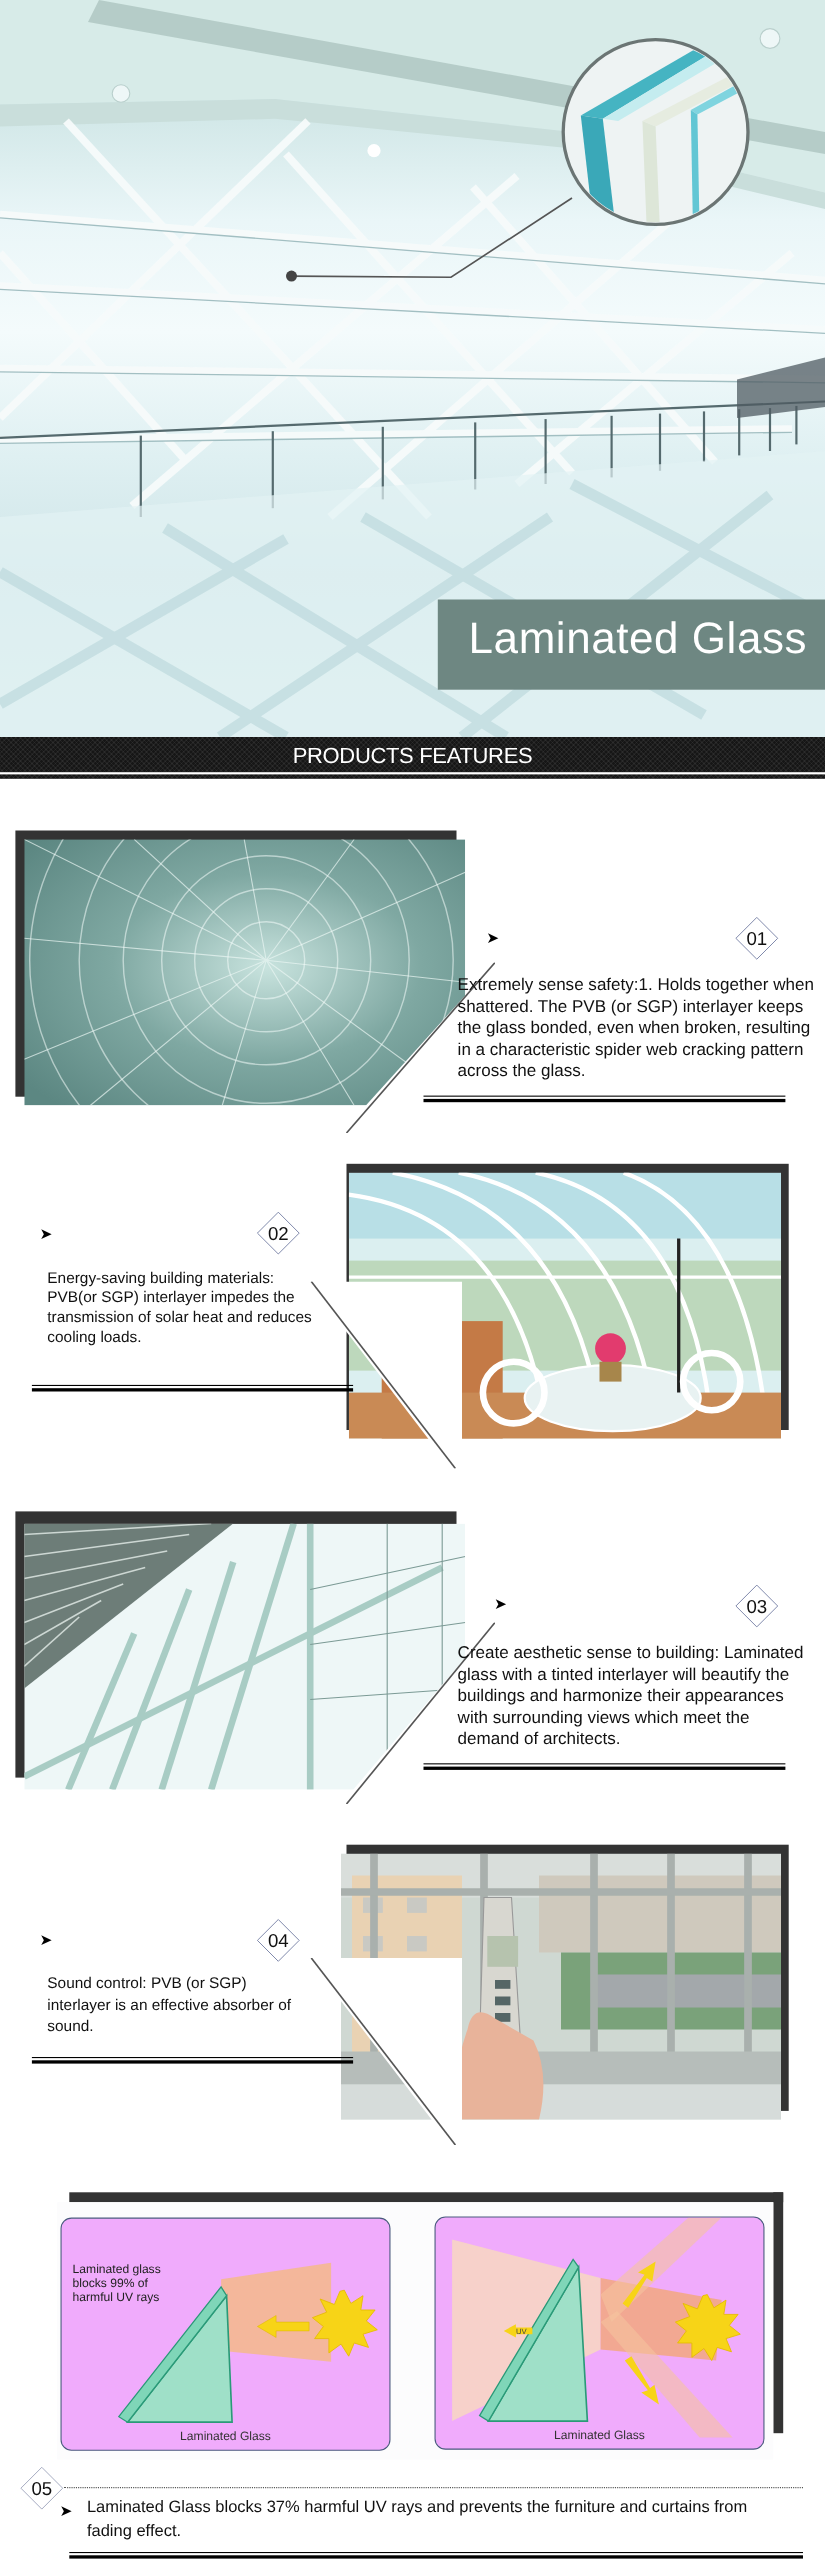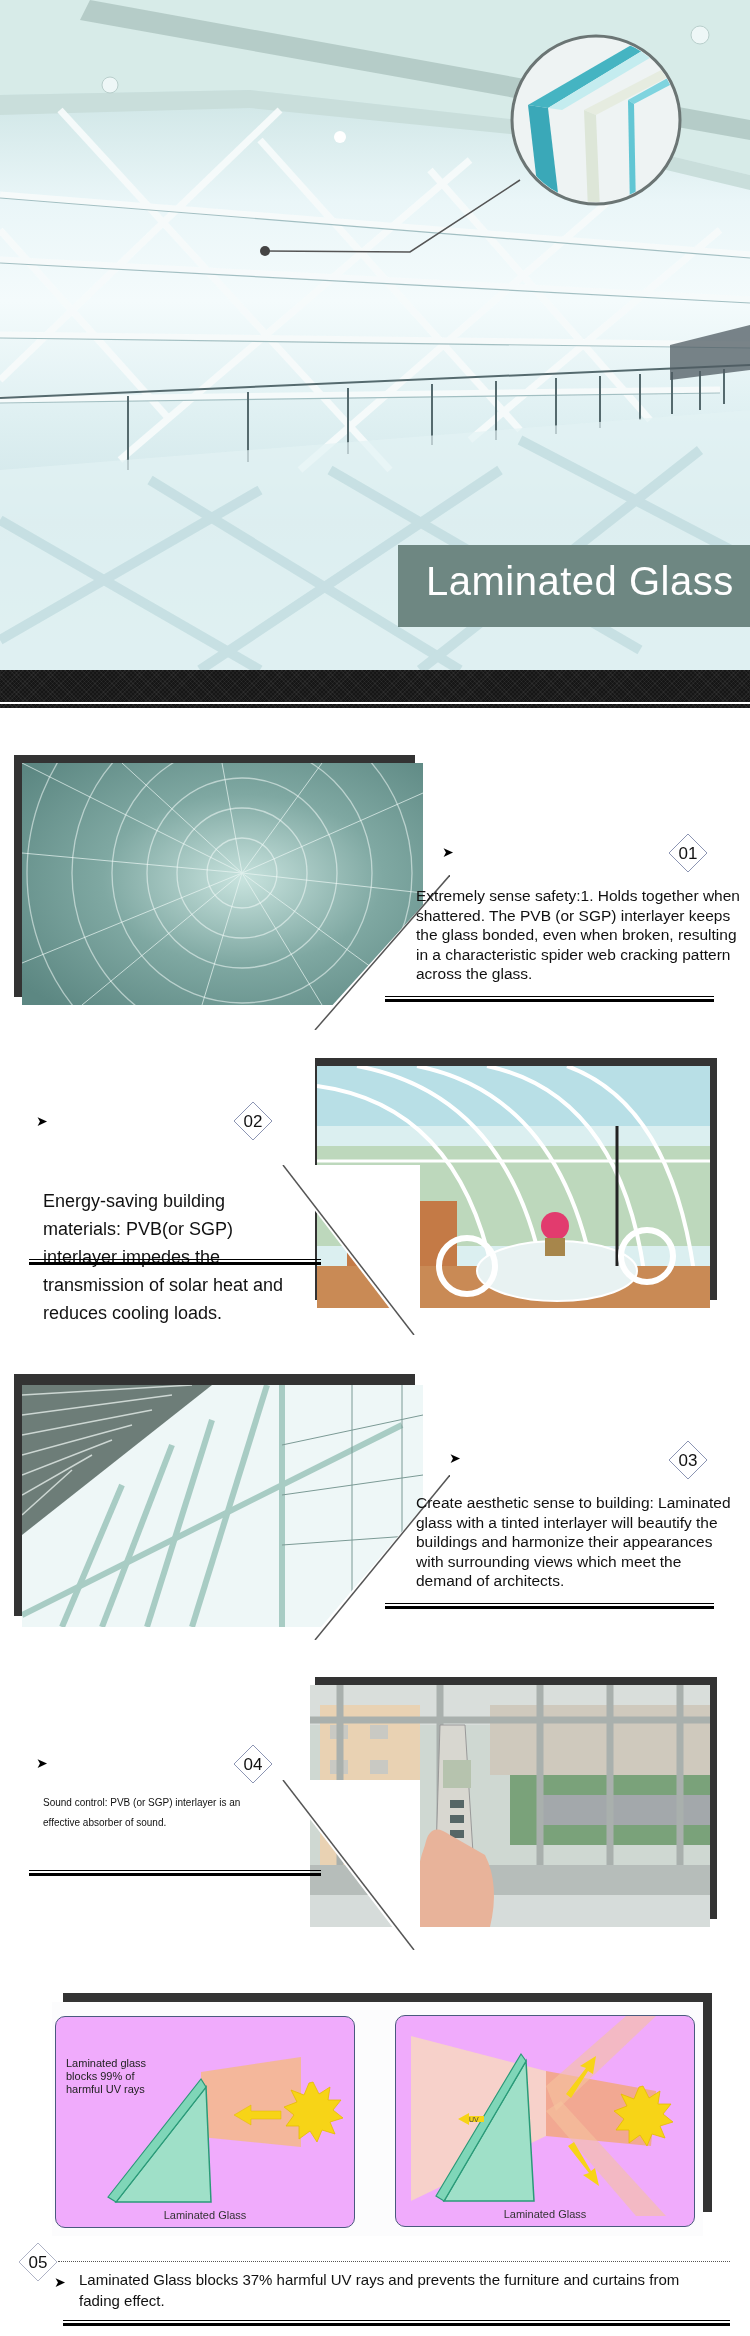--- a/index.html
+++ b/index.html
@@ -119,20 +119,21 @@
       <polygon points="628,100 700,60 706,66 634,104" fill="#7fd4df"></polygon>
       <polygon points="628,100 634,104 636,210 630,210" fill="#62c6d4"></polygon>
     </g>
   </svg>
   <div class="hero-title-box">
     <div class="hero-title">Laminated Glass</div>
   </div>
 </div>
 
 <div class="banner">
+  <div class="banner-title">PRODUCTS FEATURES</div>
   <div class="banner-line"></div>
 </div>
 
 <div>
   <div class="frame" style="left:14px; top:755px; width:401px; height:242px;"></div>
   <div class="photo" style="left:22px; top:763px; width:401px; height:242px;">
     <svg width="401" height="242" viewBox="0 0 401 242">
       <defs>
         <radialGradient id="g1" cx="0.55" cy="0.48" r="0.7">
           <stop offset="0" stop-color="#c8e3de"></stop>
@@ -212,21 +213,21 @@
     <polygon points="0,0 140,0 140,170 130,170" fill="#fff"></polygon>
     <line x1="3" y1="0" x2="134" y2="170" stroke="#555" stroke-width="1.5"></line>
   </svg>
   <span class="arrow" style="left:36px; top:1114px;">➤</span>
   <div class="badge" style="left:233px; top:1101px;">
     <svg width="40" height="40">
         <polygon points="20,1 39,20 20,39 1,20" fill="#fff" stroke="#6f7aa0" stroke-width="0.8"></polygon>
       </svg>
     <span>02</span>
   </div>
-  <div class="desc" style="left:43px; top:1152px; width:255px; font-size:18px; line-height:28px;margin-top:35px;">Energy-saving building materials: PVB(or SGP) interlayer impedes the transmission of solar heat and reduces cooling loads.</div>
+  <div class="desc" style="left:43px; top:1152px; width:255px; font-size:14px; line-height:18px;">Energy-saving building materials: PVB(or SGP) interlayer impedes the transmission of solar heat and reduces cooling loads.</div>
   <div class="rule" style="left:29px; top:1259px; width:292px;"></div>
 </div>
 
 <div>
   <div class="frame" style="left:14px; top:1374px; width:401px; height:242px;"></div>
   <div class="photo" style="left:22px; top:1385px; width:401px; height:242px;">
     <svg width="401" height="242" viewBox="0 0 401 242">
       <rect width="401" height="242" fill="#eef7f7"></rect>
       <polygon points="0,0 190,0 0,150" fill="#6d7d78"></polygon>
       <g stroke="#cdd7d3" stroke-width="1.5">
@@ -316,21 +317,21 @@
     <polygon points="0,0 140,0 140,170 130,170" fill="#fff"></polygon>
     <line x1="3" y1="0" x2="134" y2="170" stroke="#555" stroke-width="1.5"></line>
   </svg>
   <span class="arrow" style="left:36px; top:1756px;">➤</span>
   <div class="badge" style="left:233px; top:1744px;">
     <svg width="40" height="40">
         <polygon points="20,1 39,20 20,39 1,20" fill="#fff" stroke="#6f7aa0" stroke-width="0.8"></polygon>
       </svg>
     <span>04</span>
   </div>
-  <div class="desc" style="left:43px; top:1793px; width:230px; font-size:10px; line-height:19.5px;">Sound control: PVB (or SGP) interlayer is an effective absorber of sound.</div>
+  <div class="desc" style="left:43px; top:1793px; width:230px; font-size:14px; line-height:19.5px;">Sound control: PVB (or SGP) interlayer is an effective absorber of sound.</div>
   <div class="rule" style="left:29px; top:1870px; width:292px;"></div>
 </div>
 
 <div>
   <div class="frame" style="left:63px; top:1993px; width:649px; height:9px;"></div>
   <div class="frame" style="left:703px; top:1993px; width:9px; height:219px;"></div>
   <div class="uv-panel" style="left:52px; top:2002px; width:651px; height:234px;"></div>
 
   <div class="uv-card" style="left:55px; top:2016px; width:300px; height:212px;">
     <svg width="300" height="212" viewBox="0 0 300 212">

